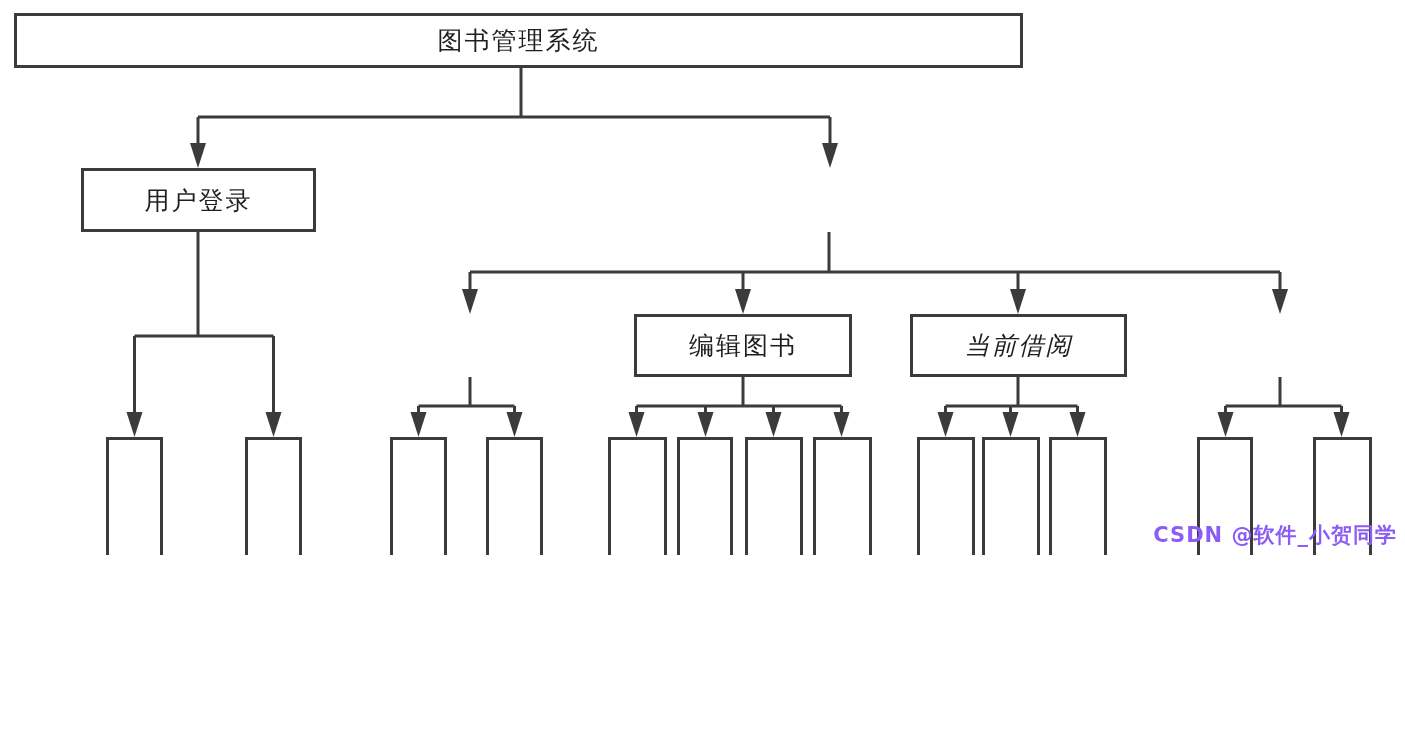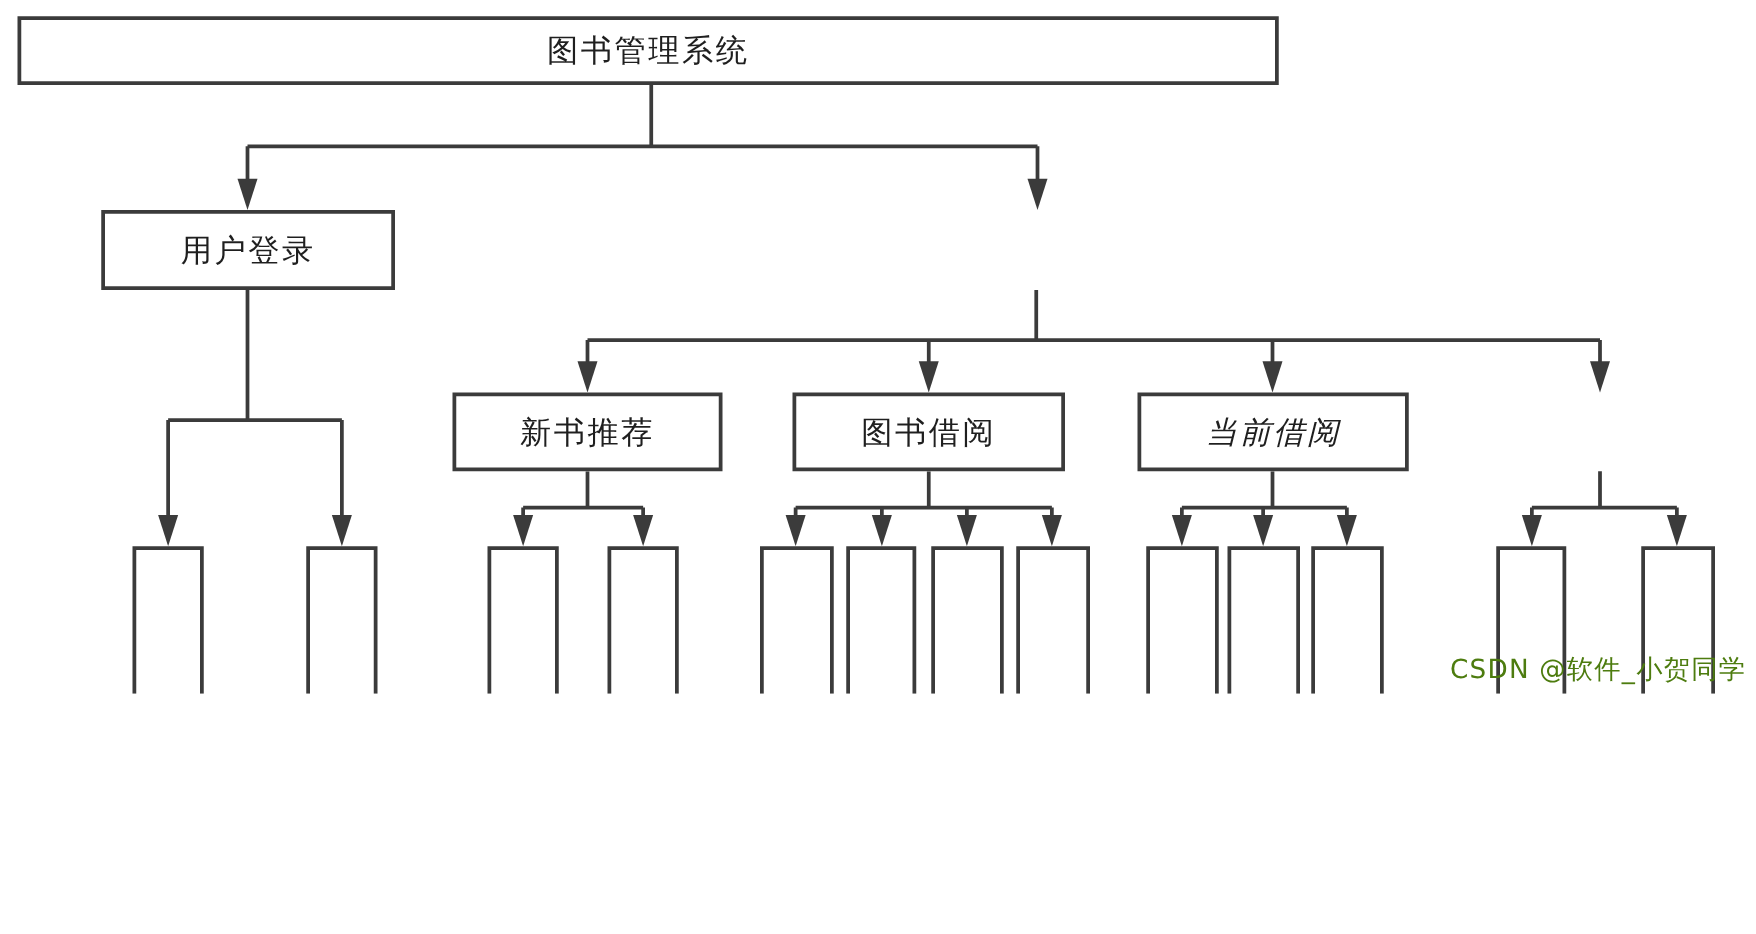--- a/index.html
+++ b/index.html
@@ -33,21 +33,22 @@
     text-orientation:mixed;
     letter-spacing:5px;
     line-height:1;
   }
   .watermark{
     position:absolute;
     right:8px;bottom:6px;
     z-index:5;
     font-size:21px;
     letter-spacing:1px;
-    color:#4d7c0f;
+    color:#8b5cf6;
+    font-weight:bold;
   }
 </style>
 </head>
 <body>
 
 <div class="stage">
 
   <svg class="connectors" width="1405" height="747" viewBox="0 0 1405 747">
     <g stroke="#3b3b3b" stroke-width="3" fill="none">
 
@@ -112,22 +113,21 @@
       <polygon points="1069.5,412 1085.5,412 1077.5,437"></polygon>
       <polygon points="1217.5,412 1233.5,412 1225.5,437"></polygon>
       <polygon points="1333.5,412 1349.5,412 1341.5,437"></polygon>
     </g>
   </svg>
 
   <div class="box root">图书管理系统</div>
 
   <div class="box lvl2" style="left:81px;width:235px;">用户登录</div>
 
-  <div class="box lvl3" style="left:362px;width:216px;">新书推荐</div>
-  <div class="box lvl3" style="left:634px;width:218px;">图书借阅</div>
+  <div class="box lvl3" style="left:634px;width:218px;">编辑图书</div>
   <div class="box lvl3" style="left:910px;width:217px;font-style:italic;">当前借阅</div>
 
   <div class="box leaf" style="left:106px;">用户登录</div>
   <div class="box leaf" style="left:245px;">注销登录</div>
 
   <div class="box leaf" style="left:390px;">查询图书</div>
   <div class="box leaf" style="left:486px;">借阅图书</div>
 
   <div class="box leaf" style="left:608px;width:59px;">查询图书</div>
   <div class="box leaf" style="left:677px;width:56px;">新增图书（管理员）</div>

